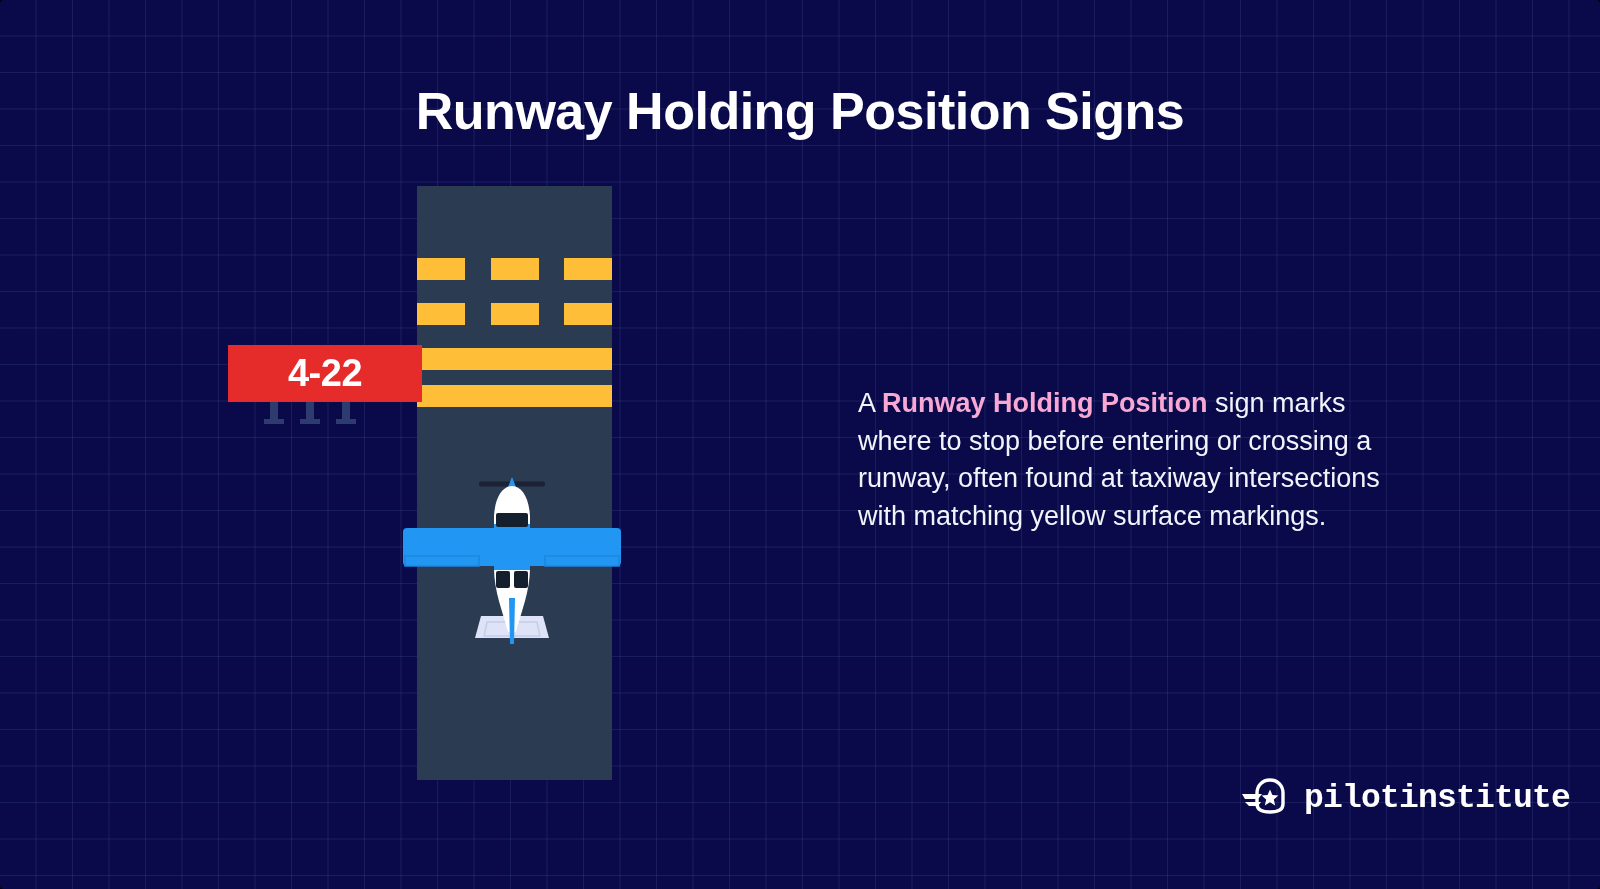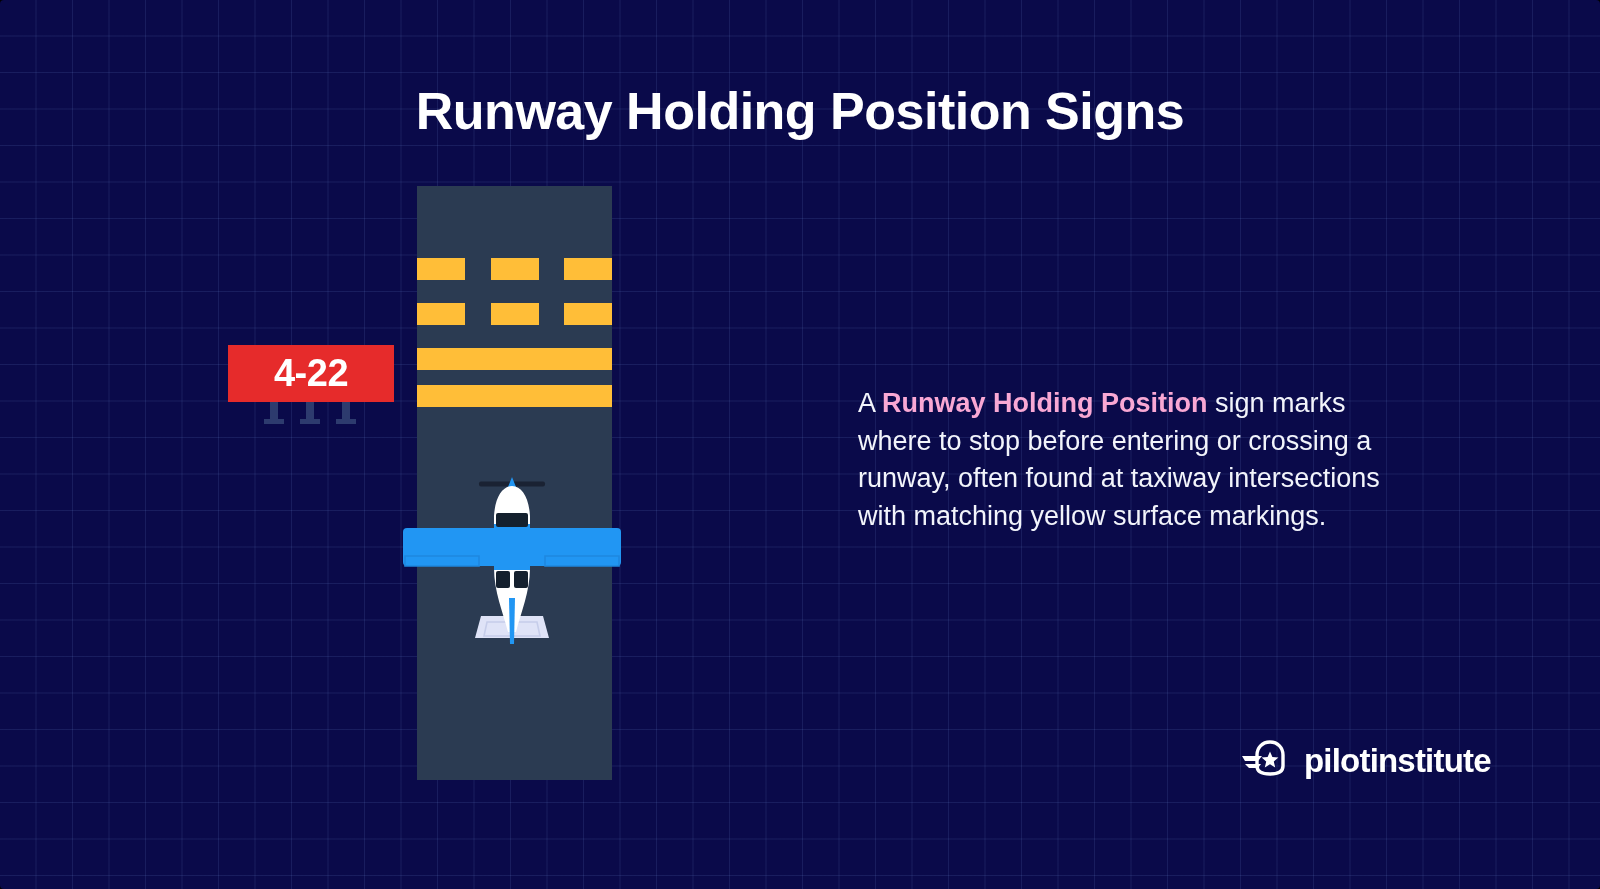--- a/index.html
+++ b/index.html
@@ -83,21 +83,21 @@
   #dash-row-1 { top: 72px; }
   #dash-row-2 { top: 117px; }
   #solid-line-1 { top: 162px; }
   #solid-line-2 { top: 199px; }
 
   
   #runway-sign {
     position: absolute;
     left: 228px;
     top: 345px;
-    width: 166px;
+    width: 194px;
     height: 57px;
     background: #e62b2b;
     display: flex;
     align-items: center;
     justify-content: center;
   }
   #runway-sign-label {
     color: #ffffff;
     font-size: 38px;
     font-weight: 700;
@@ -149,24 +149,25 @@
     font-size: 27px;
     line-height: 37.5px;
     font-weight: 400;
   }
   #body-text b { font-weight: 700; color: #f9a8d4; }
 
   
   #brand-logo {
     position: absolute;
     left: 1242px;
-    top: 740px;
+    top: 778px;
     display: flex;
     align-items: center;
     gap: 12px;
+    font-family: Liberation Mono, monospace;
   }
   #brand-wordmark {
     color: #ffffff;
     font-size: 33px;
     font-weight: 700;
     letter-spacing: -0.8px;
     line-height: 1;
   }
 </style>
 </head>

